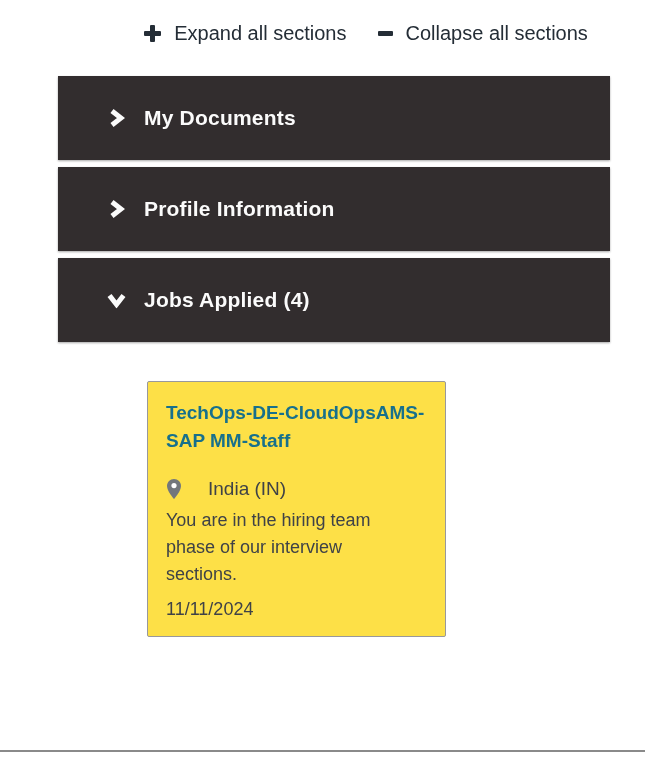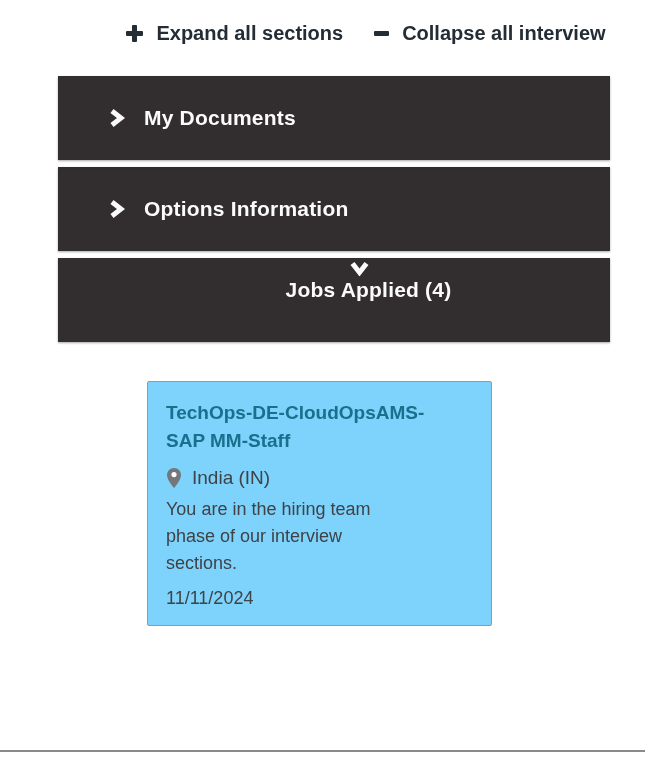--- a/index.html
+++ b/index.html
@@ -32,69 +32,68 @@
     left:43px;
   }
   .control{
     display:flex;
     align-items:center;
     gap:12px;
     color:var(--control-text);
     font-size:20px;
     cursor:pointer;
     text-decoration:none;
-    font-weight:bold;
   }
   .icon-wrap{display:inline-flex;align-items:center;}
   
   .accordion{margin:30px 35px 0 58px;font-weight:bold;}
   .section{
     height:84px;
     background:var(--section-bg);
     display:flex;
     align-items:center;
     padding-left:50px;
     margin-bottom:7px;
     cursor:pointer;
     box-shadow:0 1px 2px rgba(0,0,0,0.35);
   }
-  .section:last-child{margin-bottom:0;flex-direction:column;}
+  .section:last-child{margin-bottom:0;}
   .chev{display:inline-flex;align-items:center;width:17px;}
   .chev.down svg{transform:rotate(90deg);}
   .section-label{
     color:var(--section-text);
     font-size:21px;
     margin-left:19px;
     letter-spacing:.2px;
   }
   
   .job-card{
     margin:39px 0 0 147px;
-    width:345px;
+    width:299px;
     min-height:240px;
     border:1px solid var(--card-border);
     border-radius:2px;
-    background:#7dd3fc;
+    background:#fde047;
     padding:17px 18px 16px 18px;
   }
   .job-title{
     display:block;
     color:var(--link-teal);
     font-weight:bold;
     font-size:19px;
     line-height:28px;
     text-decoration:none;
     cursor:pointer;
     max-width:264px;
   }
   .job-location{
     display:flex;
     align-items:center;
-    gap:10px;
-    margin-top:12px;
+    gap:26px;
+    margin-top:23px;
     color:var(--body-text);
     font-size:19px;
   }
   .pin{display:inline-flex;align-items:center;}
   .job-status{
     margin-top:7px;
     color:var(--body-text);
     font-size:18px;
     line-height:27px;
     max-width:252px;
@@ -128,42 +127,42 @@
         </svg>
       </span>
       <span>Expand all sections</span>
     </a>
     <a class="control">
       <span class="icon-wrap">
         <svg width="17" height="19" viewBox="0 0 17 19">
           <rect x="1" y="7" width="15" height="5" rx="1" fill="#242d36"></rect>
         </svg>
       </span>
-      <span>Collapse all interview</span>
+      <span>Collapse all sections</span>
     </a>
   </div>
 
   <div class="accordion">
 
     <div class="section">
       <span class="chev">
         <svg width="17" height="20" viewBox="0 0 17 20">
           <path d="M4 3 L13 10 L4 17" fill="none" stroke="#fbfbfb" stroke-width="5"></path>
         </svg>
       </span>
       <span class="section-label">My Documents</span>
     </div>
 
     <div class="section">
       <span class="chev">
         <svg width="17" height="20" viewBox="0 0 17 20">
           <path d="M4 3 L13 10 L4 17" fill="none" stroke="#fbfbfb" stroke-width="5"></path>
         </svg>
       </span>
-      <span class="section-label">Options Information</span>
+      <span class="section-label">Profile Information</span>
     </div>
 
 
     <div class="section">
       <span class="chev down">
         <svg width="17" height="20" viewBox="0 0 17 20">
           <path d="M4 3 L13 10 L4 17" fill="none" stroke="#fbfbfb" stroke-width="5"></path>
         </svg>
       </span>
       <span class="section-label">Jobs Applied (4)</span>

